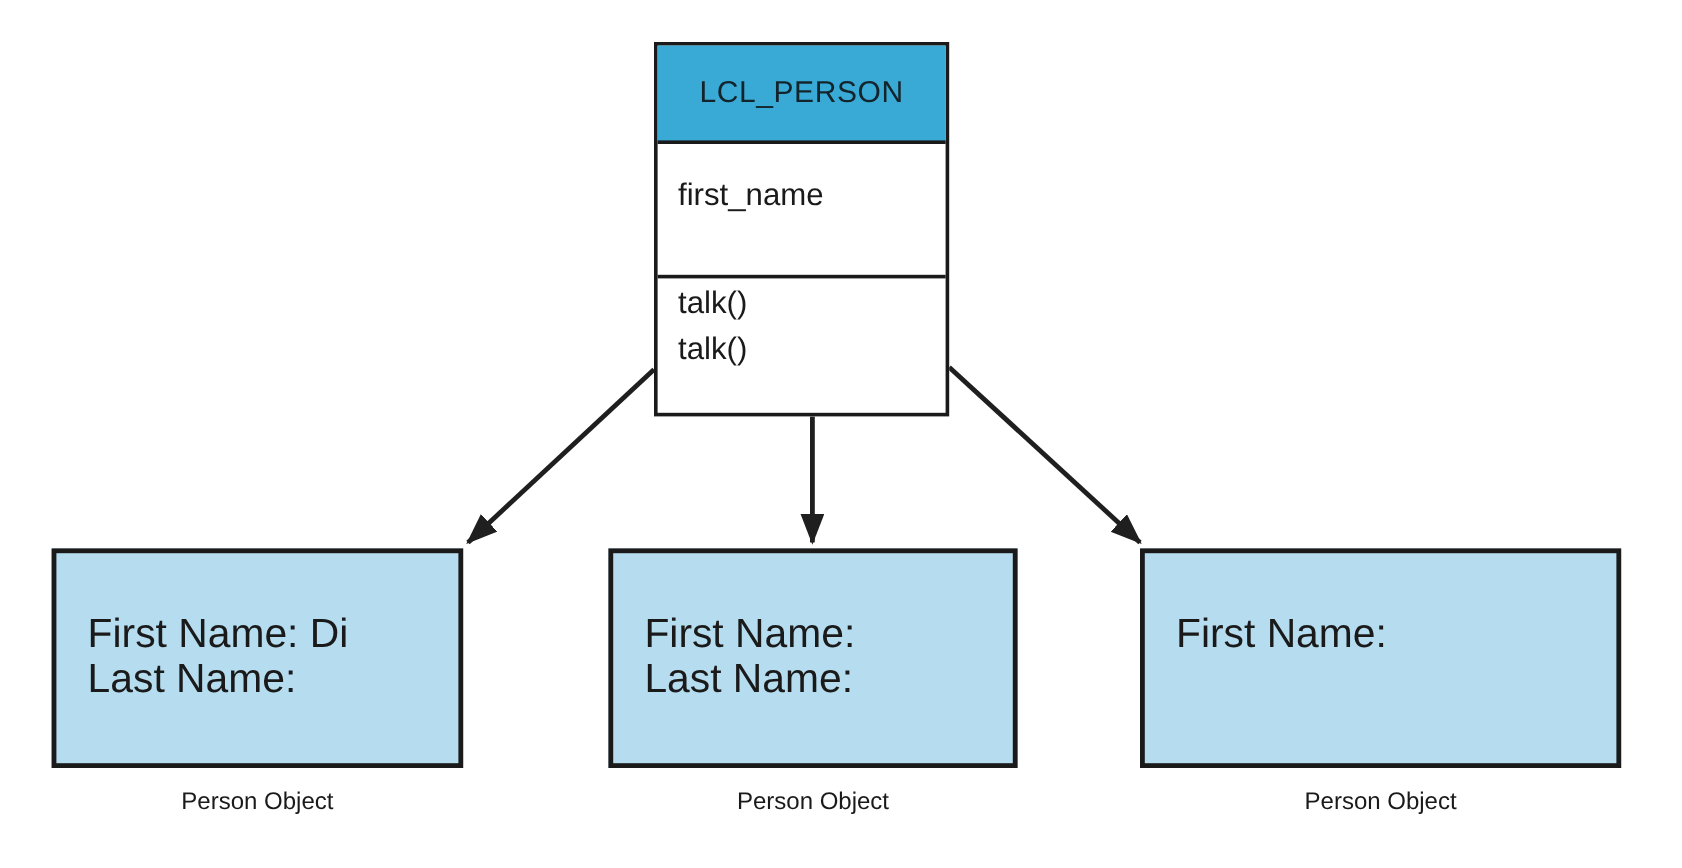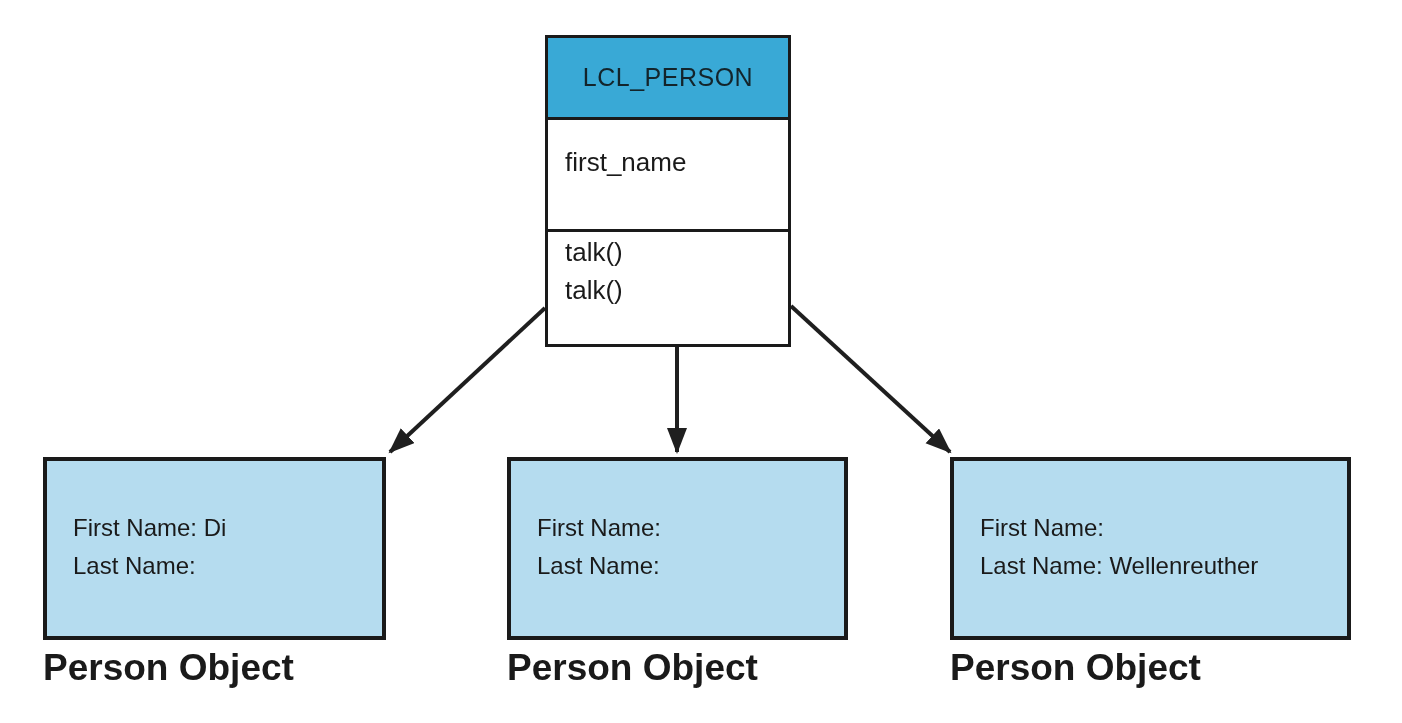--- a/index.html
+++ b/index.html
@@ -60,32 +60,31 @@
   .instance-box {
     position: absolute;
     top: 457px;
     height: 183px;
     box-sizing: border-box;
     border: 4px solid #1a1a1a;
     background: #b5dcef;
     padding: 48px 0 0 26px;
   }
   .instance-line {
-    font-size: 24px;
+    font-size: 34px;
     line-height: 38px;
     white-space: pre;
   }
   .instance-caption {
     position: absolute;
     top: 650px;
     height: 36px;
     line-height: 36px;
-    text-align: left;
-    font-size: 37px;
-    font-weight: bold;
+    text-align: center;
+    font-size: 20px;
   }
   #inst-0 { left: 43px;  width: 343px; }
   #inst-1 { left: 507px; width: 341px; }
   #inst-2 { left: 950px; width: 401px; }
   #cap-0  { left: 43px;  width: 343px; }
   #cap-1  { left: 507px; width: 341px; }
   #cap-2  { left: 950px; width: 401px; }
   
   .arrow-layer {
     position: absolute;
@@ -131,20 +130,19 @@
   <div class="instance-box" id="inst-0">
     <div class="instance-line">First Name: Di</div>
     <div class="instance-line">Last Name:</div>
   </div>
   <div class="instance-box" id="inst-1">
     <div class="instance-line">First Name:</div>
     <div class="instance-line">Last Name:</div>
   </div>
   <div class="instance-box" id="inst-2">
     <div class="instance-line">First Name:</div>
-    <div class="instance-line">Last Name: Wellenreuther</div>
   </div>
 
   <div class="instance-caption" id="cap-0">Person Object</div>
   <div class="instance-caption" id="cap-1">Person Object</div>
   <div class="instance-caption" id="cap-2">Person Object</div>
 
 </div>
 
 </body></html>

